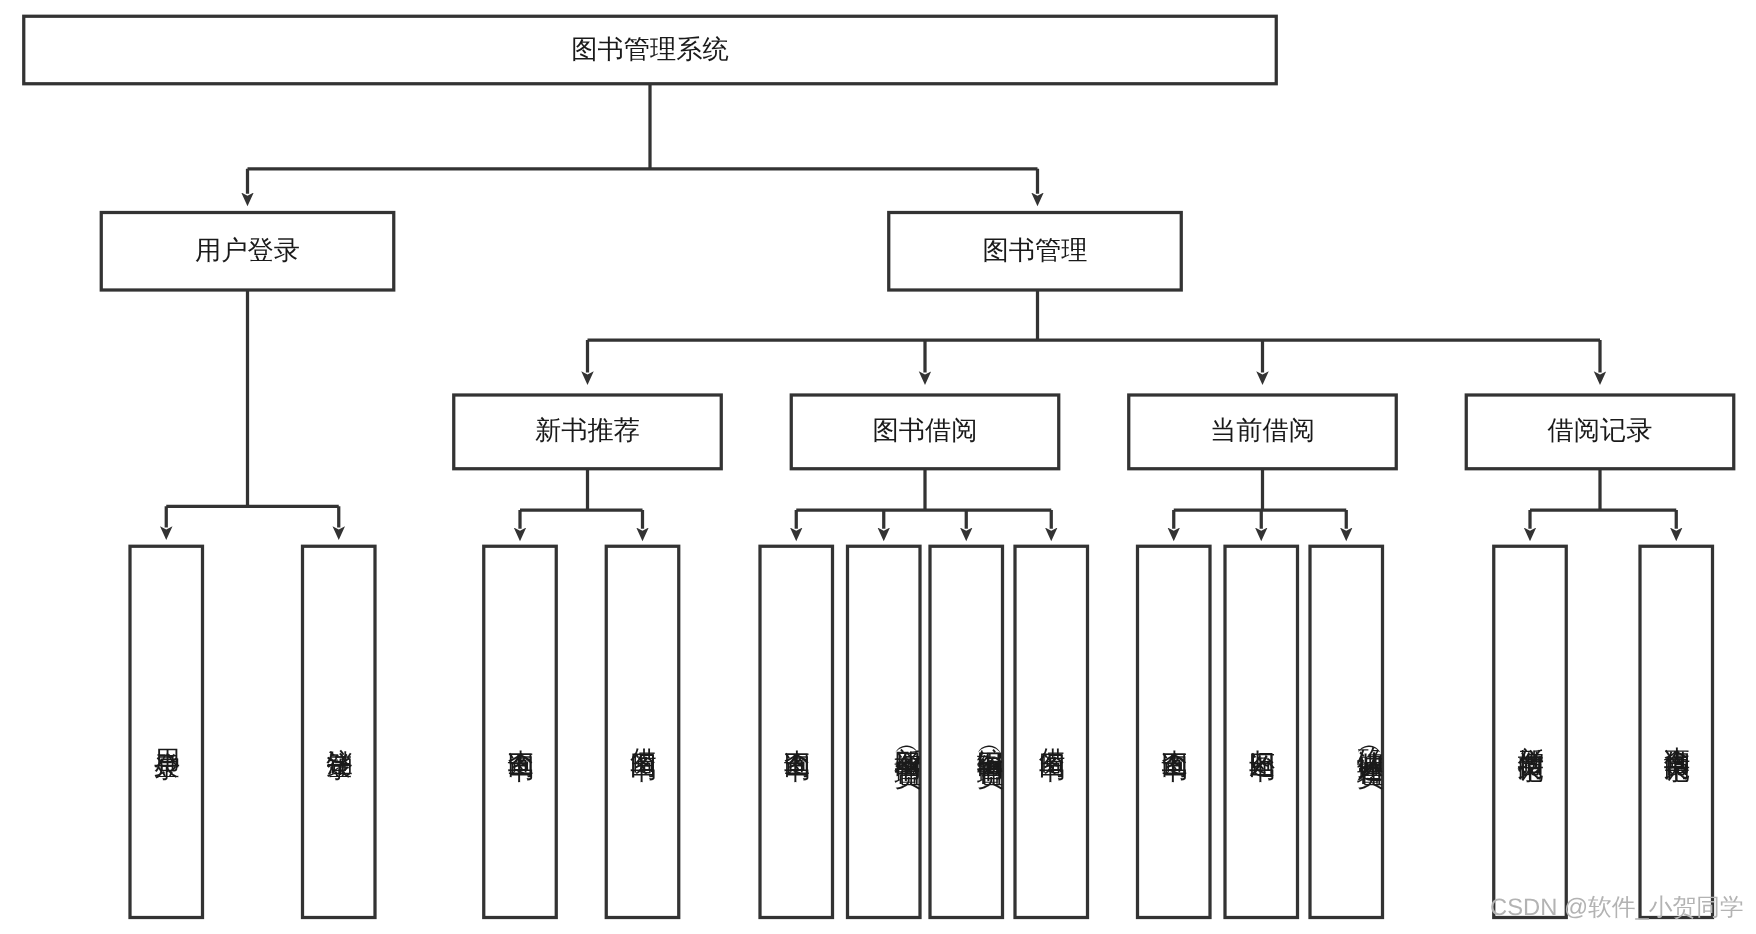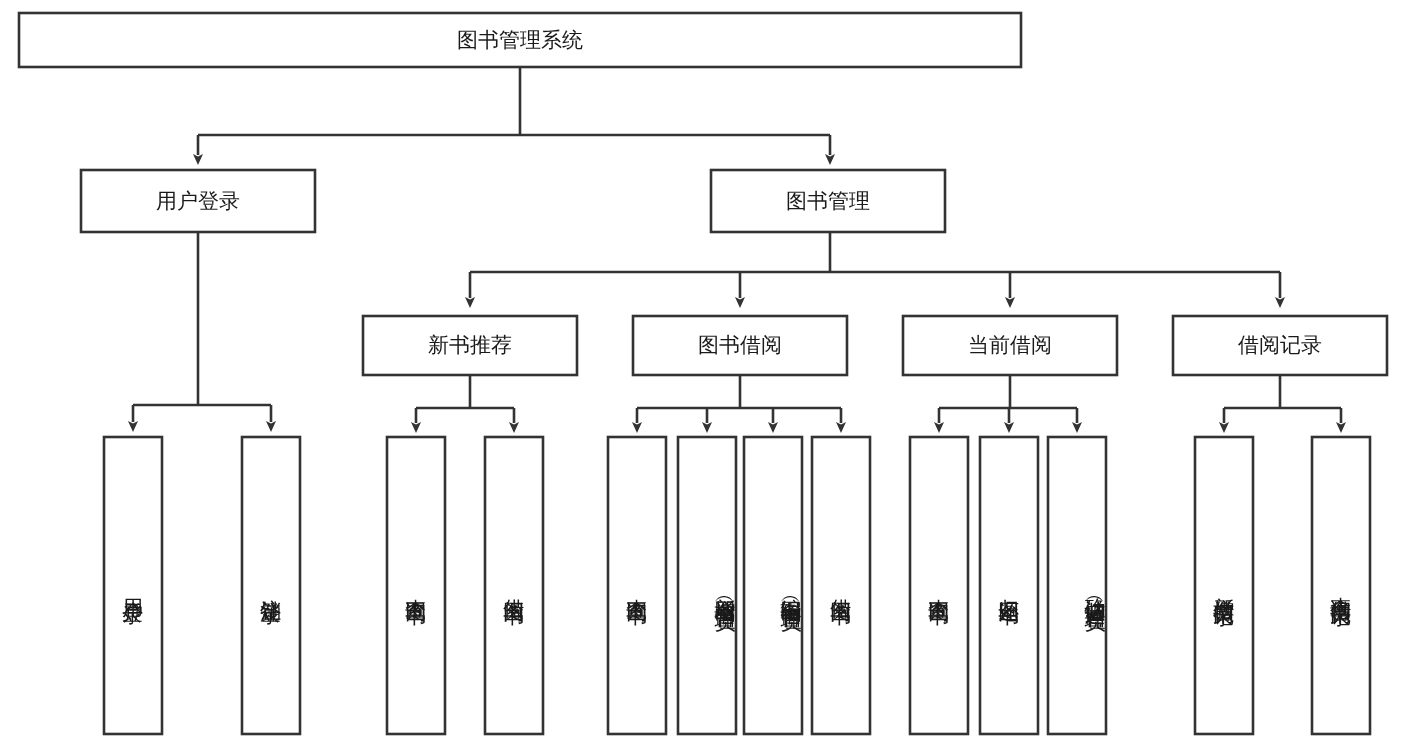--- a/index.html
+++ b/index.html
@@ -196,14 +196,15 @@
   <div class="leaf-label" style="left:608px; top:437px; width:58px; height:297px;">查询图书</div>
   <div class="leaf-label" style="left:678px; top:437px; width:58px; height:297px; align-items:flex-start; padding-top:8px; box-sizing:border-box;">新增图书（管理员）</div>
   <div class="leaf-label" style="left:744px; top:437px; width:58px; height:297px; align-items:flex-start; padding-top:8px; box-sizing:border-box;">编辑图书（管理员）</div>
   <div class="leaf-label" style="left:812px; top:437px; width:58px; height:297px;">借阅图书</div>
   <div class="leaf-label" style="left:910px; top:437px; width:58px; height:297px;">查询图书</div>
   <div class="leaf-label" style="left:980px; top:437px; width:58px; height:297px;">归还图书</div>
   <div class="leaf-label" style="left:1048px; top:437px; width:58px; height:297px; align-items:flex-start; padding-top:8px; box-sizing:border-box;">确认归还（管理员）</div>
   <div class="leaf-label" style="left:1195px; top:437px; width:58px; height:297px;">新增借阅记录</div>
   <div class="leaf-label" style="left:1312px; top:437px; width:58px; height:297px;">查询借阅记录</div>
 
+  <div class="watermark" style="left:1192px; top:713px;">CSDN @软件_小贺同学</div>
 
 </div>
 
 </body></html>

